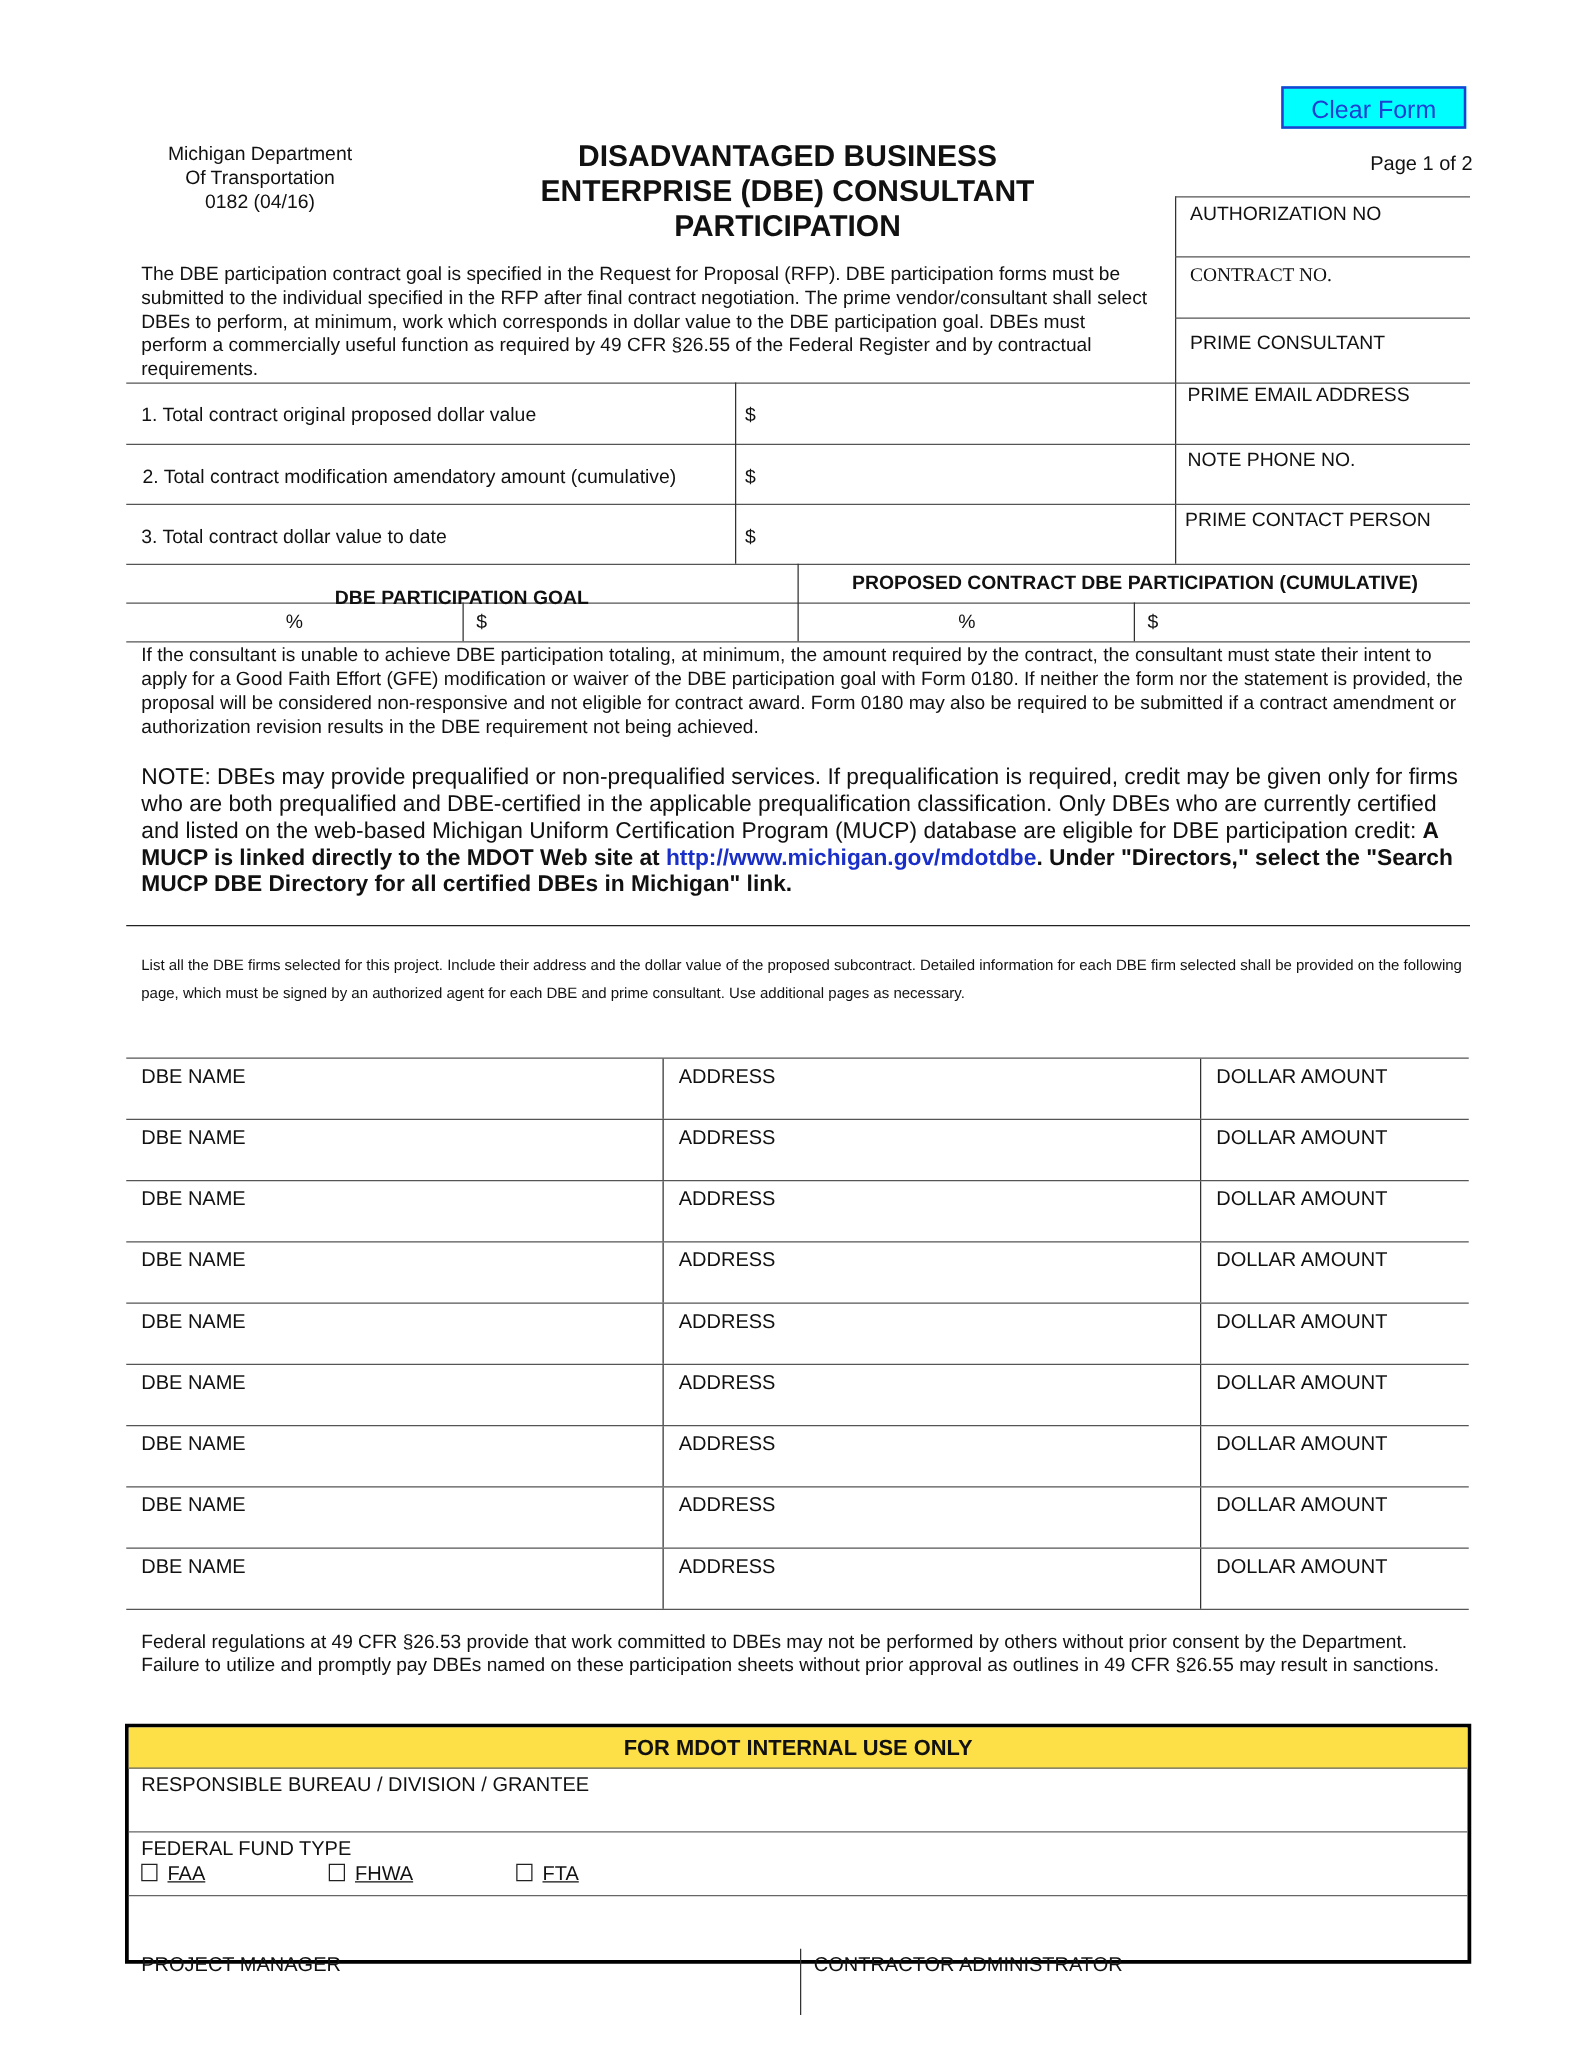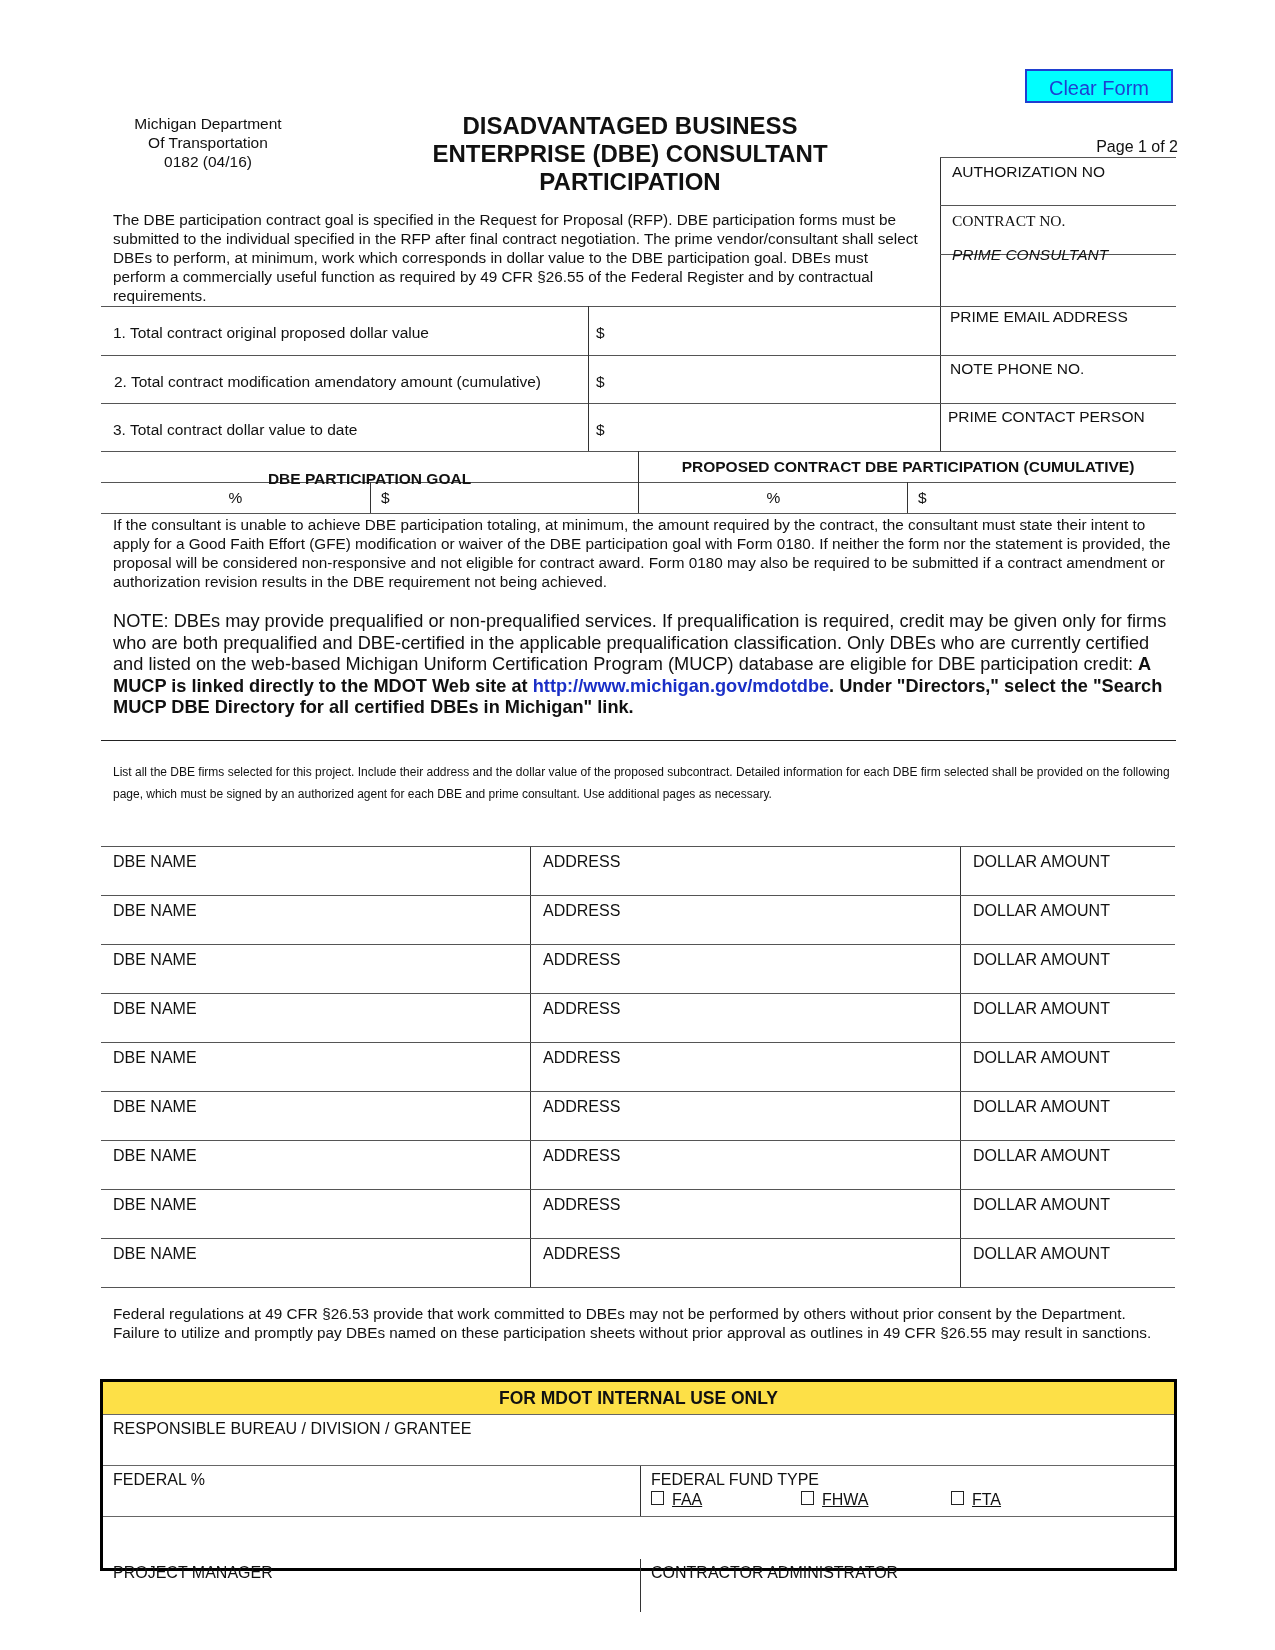--- a/index.html
+++ b/index.html
@@ -1,19 +1,19 @@
 <!DOCTYPE html>
 <html><head>
 <meta charset="utf-8">
 <style>
   html, body { margin: 0; padding: 0; background: #fff; }
   body { width: 1275px; height: 1650px; position: relative; font-family: "Liberation Sans", sans-serif; color: #111; overflow: hidden; }
   .abs { position: absolute; }
   .clear-btn { left: 1025px; top: 69px; width: 148px; height: 34px; background: #00ffff; border: 2px solid #1f3fd1; color: #1f3fd1; font-size: 20px; text-align: center; line-height: 34px; box-sizing: border-box; cursor: pointer; }
-  .page-no { left: 1060px; top: 123px; width: 118px; text-align: right; font-size: 16px; margin-top: 15px; }
+  .page-no { left: 1060px; top: 123px; width: 118px; text-align: right; font-size: 16px; }
   .agency { left: 118px; top: 114px; width: 180px; text-align: center; font-size: 15.5px; line-height: 19px; }
   .title { left: 395px; top: 112px; width: 470px; text-align: center; font-weight: bold; font-size: 24px; line-height: 28px; }
   .intro { left: 113px; top: 210px; width: 810px; font-size: 15.3px; line-height: 19px; }
   .hline { position: absolute; height: 0; border-top: 1.5px solid #555; }
   .vline { position: absolute; width: 0; border-left: 1.5px solid #333; }
   .rlabel { position: absolute; left: 952px; font-size: 15.5px; }
   .tlabel { position: absolute; font-size: 15.5px; }
   .bold { font-weight: bold; }
   .gfe { left: 113px; top: 515px; width: 1060px; font-size: 15.3px; line-height: 19px; }
   .note { left: 113px; top: 611px; width: 1060px; font-size: 18.2px; line-height: 21.5px; }
@@ -55,21 +55,21 @@
 
 <div class="abs intro">The DBE participation contract goal is specified in the Request for Proposal (RFP).  DBE participation forms must be submitted to the individual specified in the RFP after final contract negotiation.  The prime vendor/consultant shall select DBEs to perform, at minimum, work which corresponds in dollar value to the DBE participation goal.  DBEs must perform a commercially useful function as required by 49 CFR §26.55 of the Federal Register and by contractual requirements.</div>
 
 <div class="vline" style="left:940px; top:157px; height:294px;"></div>
 <div class="hline" style="left:940px; top:157px; width:236px;"></div>
 <div class="hline" style="left:940px; top:205px; width:236px;"></div>
 <div class="hline" style="left:940px; top:254px; width:236px;"></div>
 
 <div class="rlabel" style="top:163px;">AUTHORIZATION NO</div>
 <div class="rlabel" style="top:212px;font-family:Liberation Serif, serif;">CONTRACT NO.</div>
-<div class="rlabel" style="top:246px;font-style:italic;">PRIME CONSULTANT</div>
+<div class="rlabel" style="top:266px;">PRIME CONSULTANT</div>
 <div class="rlabel" style="left:950px; top:308px;">PRIME EMAIL ADDRESS</div>
 <div class="rlabel" style="left:950px; top:360px;">NOTE PHONE NO.</div>
 <div class="rlabel" style="left:948px; top:408px;">PRIME CONTACT PERSON</div>
 
 <div class="hline" style="left:101px; top:306px; width:1075px;"></div>
 <div class="hline" style="left:101px; top:355px; width:1075px;"></div>
 <div class="hline" style="left:101px; top:403px; width:1075px;"></div>
 <div class="hline" style="left:101px; top:451px; width:1075px;"></div>
 <div class="vline" style="left:588px; top:306px; height:145px;"></div>
 
@@ -152,21 +152,20 @@
 </div>
 
 <div class="abs fed">Federal regulations at 49 CFR §26.53 provide that work committed to DBEs may not be performed by others without prior consent by the Department.  Failure to utilize and promptly pay DBEs named on these participation sheets without prior approval as outlines in 49 CFR §26.55 may result in sanctions.</div>
 
 <div class="abs internal">
   <div class="internal-head">FOR MDOT INTERNAL USE ONLY</div>
   <div class="irow">
     <div class="icell" style="width:100%;">RESPONSIBLE BUREAU / DIVISION / GRANTEE</div>
   </div>
   <div class="irow">
-    <div class="icell" style="width:538px; border-right:1.5px solid #333;">FEDERAL %</div>
     <div class="icell" style="flex:1;">
       <div>FEDERAL FUND TYPE</div>
       <div class="checkrow">
         <span class="chk">
             <span class="box"></span>
             <span>FAA</span>
           </span>
         <span class="chk">
             <span class="box"></span>
             <span>FHWA</span>

